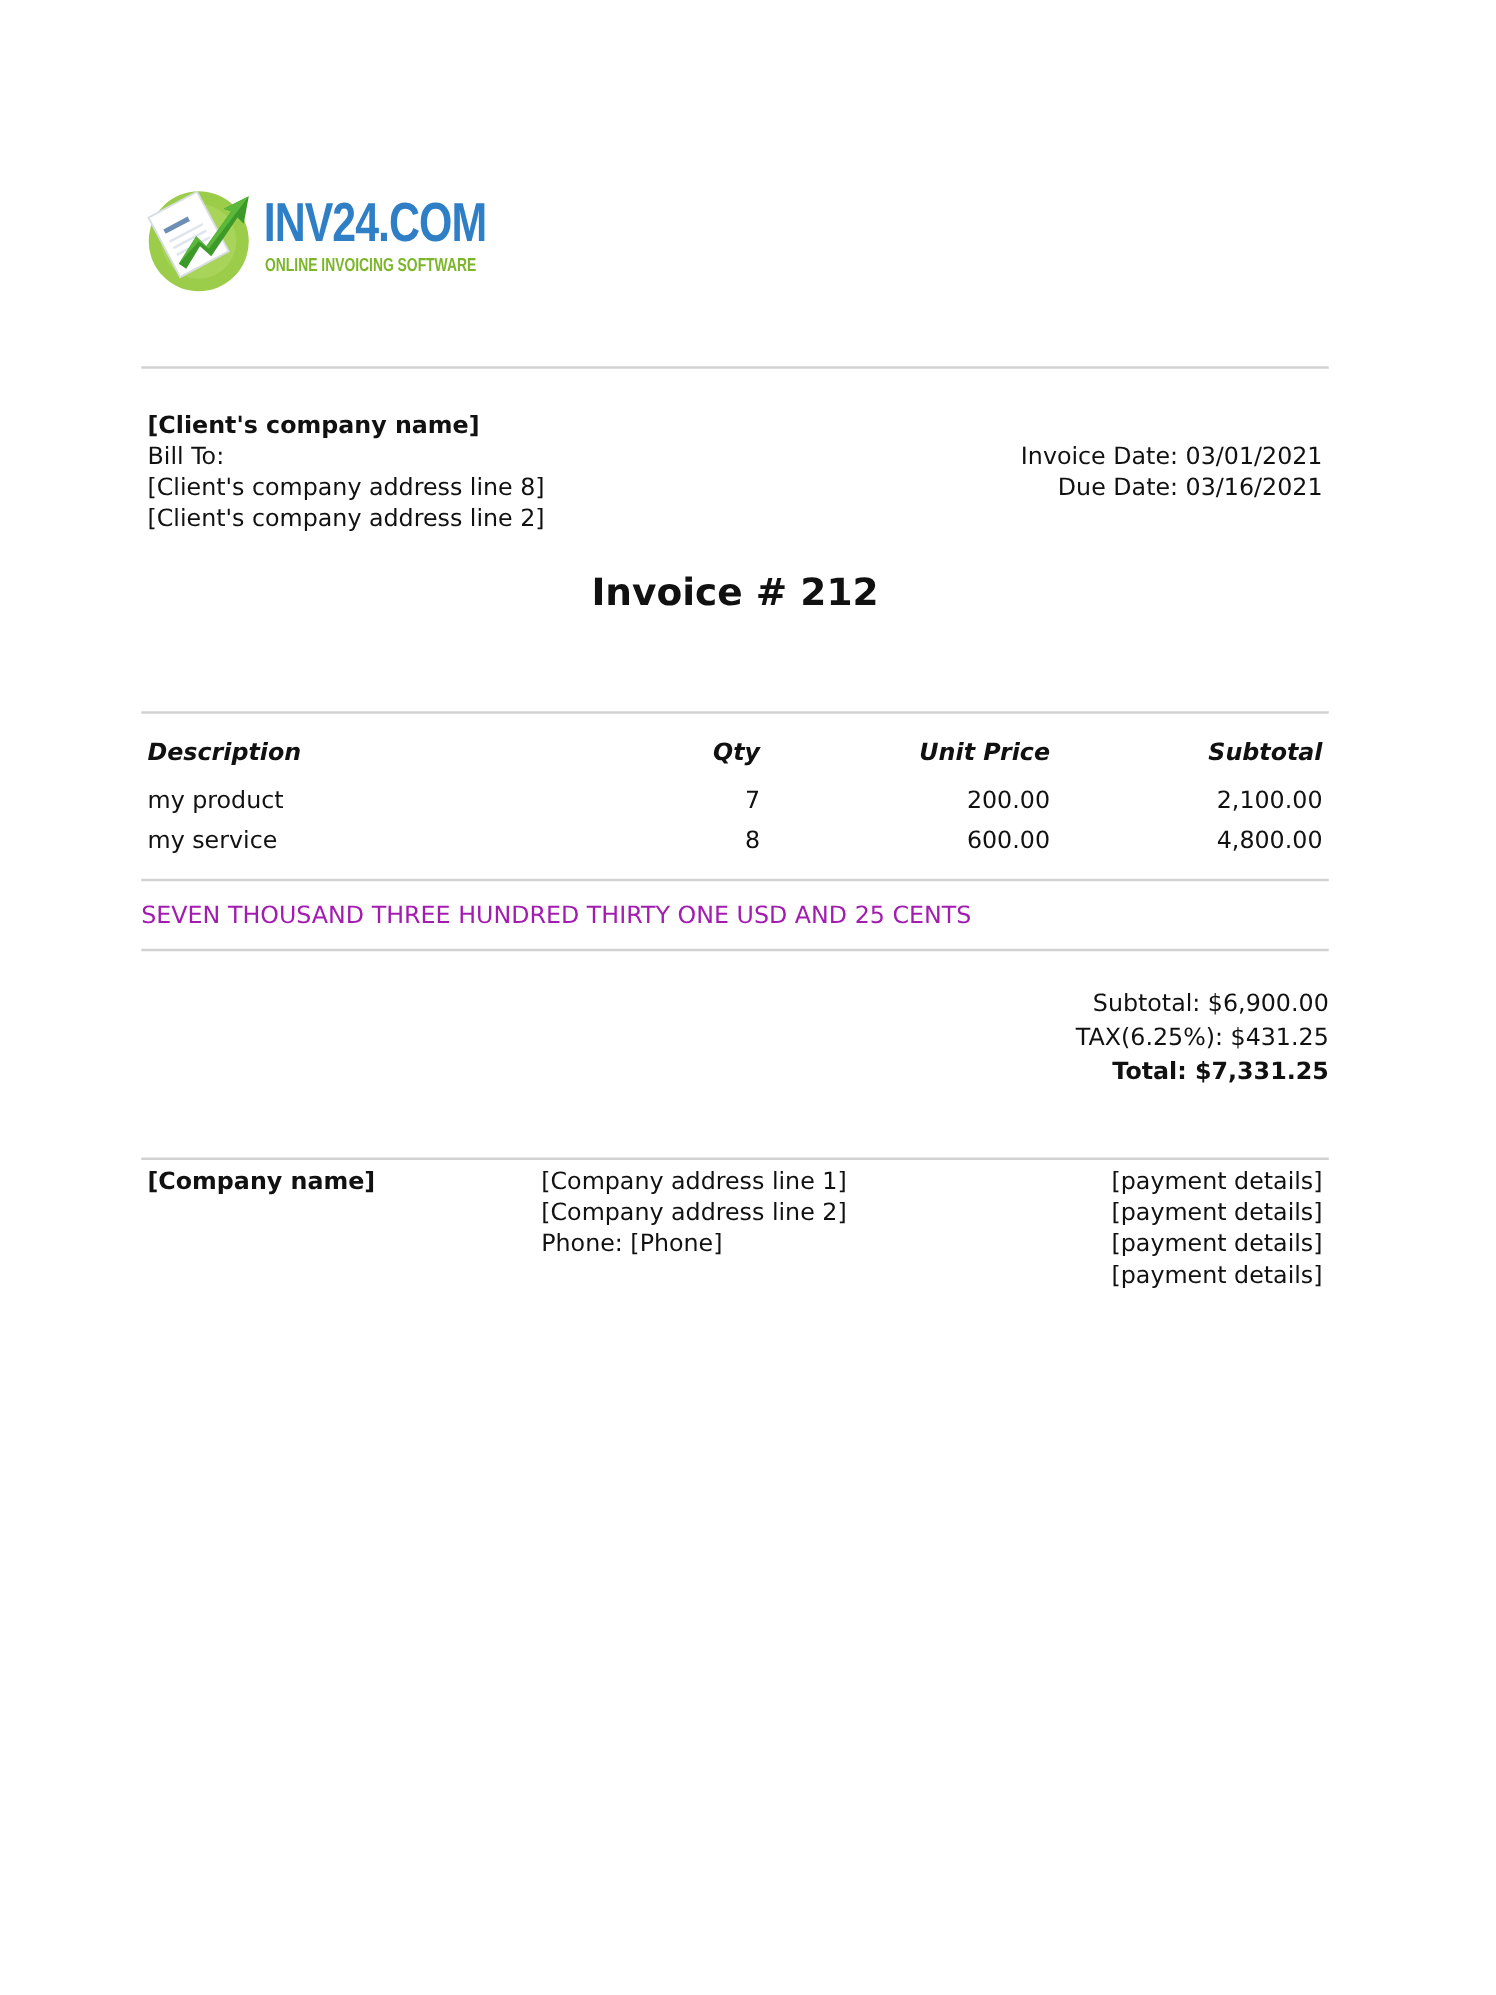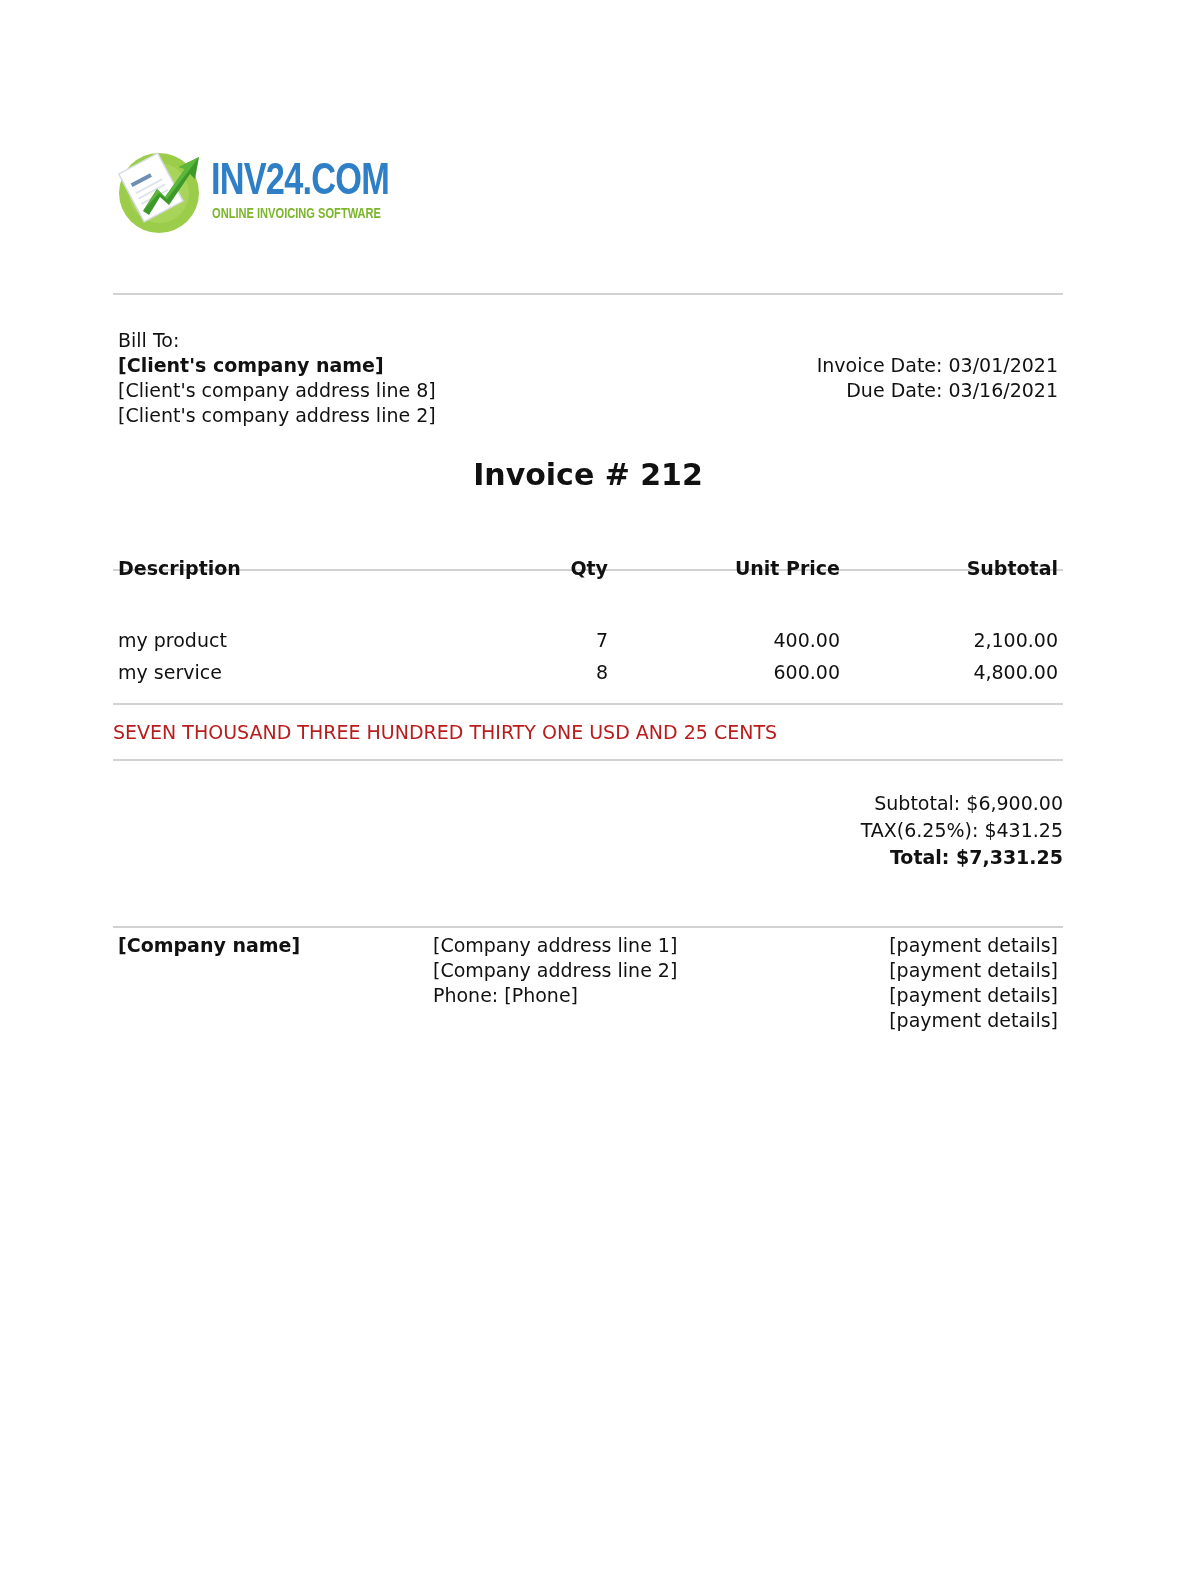--- a/index.html
+++ b/index.html
@@ -105,21 +105,21 @@
     .col-qty { right: 450px; text-align: right; }
     .col-price { right: 218px; text-align: center; }
     .col-sub { right: 0; text-align: right; }
 
     .amount-words {
       position: absolute;
       left: 113px;
       top: 719px;
       font-size: 19px;
       line-height: 26px;
-      color: #b91c1c;
+      color: #a21caf;
       white-space: nowrap;
     }
 
     .totals {
       position: absolute;
       right: 134px;
       top: 790px;
       text-align: right;
       font-size: 19px;
       line-height: 27px;
@@ -155,46 +155,46 @@
     <path d="M30 68 L44 46 L52 54 L72 26 L66 24 L86 14 L82 36 L77 31 L56 62 L47 54 L36 72 Z" fill="#3d9a2a"></path>
     <path d="M30 68 L44 46 L52 54 L72 26 L66 24 L86 14 L80 22 L54 56 L46 50 Z" fill="#5cb83a"></path>
   </svg>
   <div class="logo-title">INV24.COM</div>
   <div class="logo-tagline">ONLINE INVOICING SOFTWARE</div>
 </div>
 
 <div class="hr" style="top:293px;"></div>
 
 <div class="text bill-block">
+  <span class="line bold">[Client's company name]</span>
   <span class="line">Bill To:</span>
-  <span class="line bold">[Client's company name]</span>
   <span class="line">[Client's company address line 8]</span>
   <span class="line">[Client's company address line 2]</span>
 </div>
 
 <div class="text dates-block">
   <span class="line">Invoice Date: 03/01/2021</span>
   <span class="line">Due Date: 03/16/2021</span>
 </div>
 
 <div class="invoice-title">Invoice # 212</div>
 
 <div class="hr" style="top:569px;"></div>
 
-<div class="tbl-row bold" style="top:552px;">
+<div class="tbl-row bold" style="top:586px;font-style:italic;">
   <span class="col-desc">Description</span>
   <span class="col-qty">Qty</span>
   <span class="col-price">Unit Price</span>
   <span class="col-sub">Subtotal</span>
 </div>
 
 <div class="tbl-row" style="top:624px;">
   <span class="col-desc">my product</span>
   <span class="col-qty">7</span>
-  <span class="col-price">400.00</span>
+  <span class="col-price">200.00</span>
   <span class="col-sub">2,100.00</span>
 </div>
 <div class="tbl-row" style="top:656px;">
   <span class="col-desc">my service</span>
   <span class="col-qty">8</span>
   <span class="col-price">600.00</span>
   <span class="col-sub">4,800.00</span>
 </div>
 
 <div class="hr" style="top:703px;"></div>

